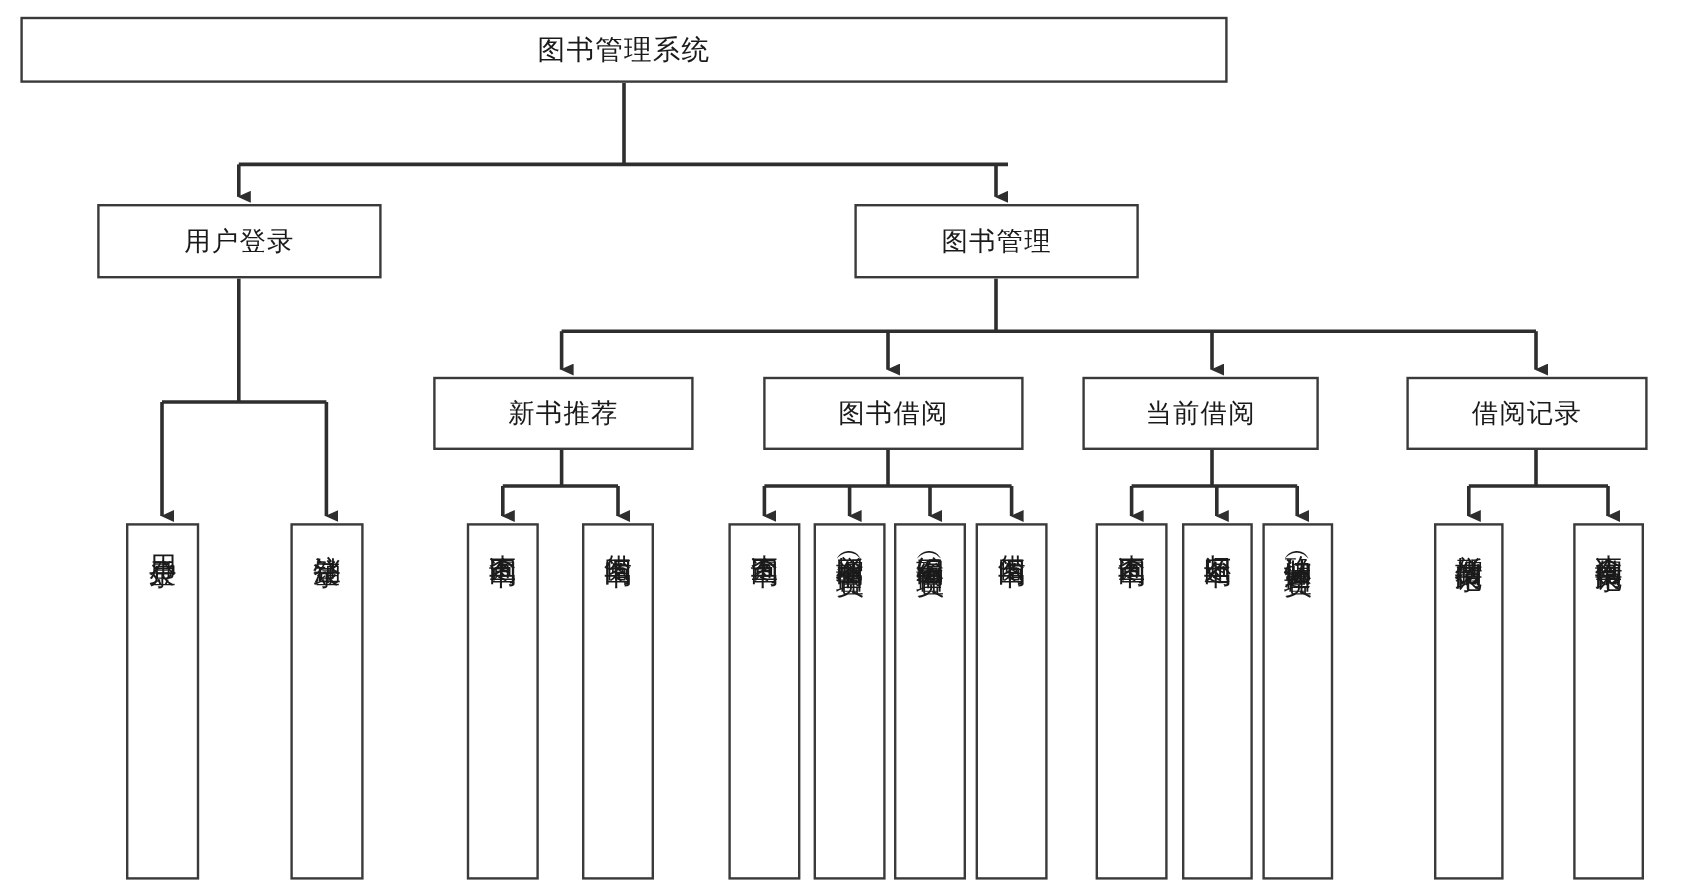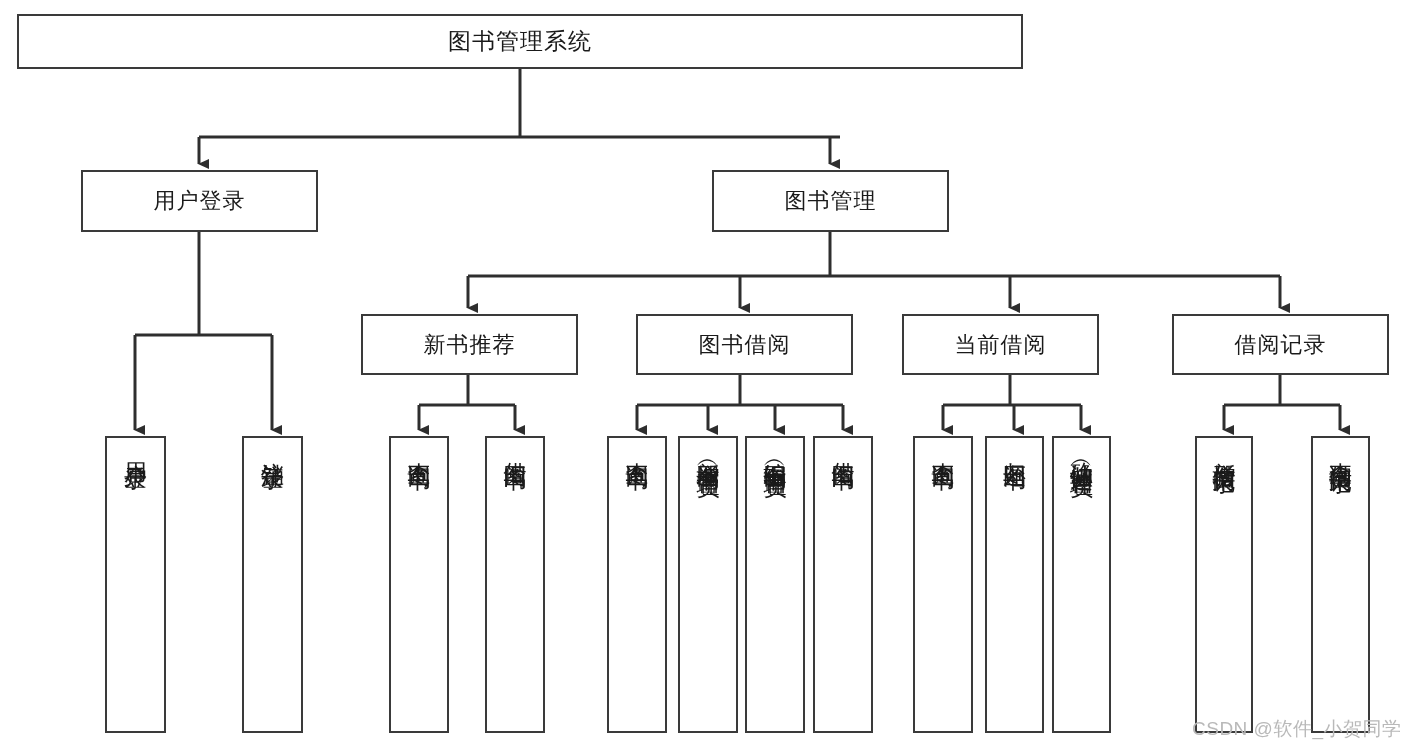--- a/index.html
+++ b/index.html
@@ -138,21 +138,21 @@
 
   <div class="node horiz" style="left: 361px; top: 314px; width: 217px; height: 61px;">
     <span class="lbl">新书推荐</span>
   </div>
   <div class="node horiz" style="left: 636px; top: 314px; width: 217px; height: 61px;">
     <span class="lbl">图书借阅</span>
   </div>
   <div class="node horiz" style="left: 902px; top: 314px; width: 197px; height: 61px;">
     <span class="lbl">当前借阅</span>
   </div>
-  <div class="node horiz" style="left: 1172px; top: 314px; width: 217px; height: 61px;">
+  <div class="node horiz" style="left: 1172px; top: 314px; width: 201px; height: 61px;">
     <span class="lbl">借阅记录</span>
   </div>
 
   <div class="node vert" style="left: 105px; top: 436px; width: 61px; height: 297px;">
     <span class="lbl">用户登录</span>
   </div>
   <div class="node vert" style="left: 242px; top: 436px; width: 61px; height: 297px;">
     <span class="lbl">注销登录</span>
   </div>
   <div class="node vert" style="left: 389px; top: 436px; width: 60px; height: 297px;">
@@ -182,15 +182,14 @@
   <div class="node vert" style="left: 1052px; top: 436px; width: 59px; height: 297px;">
     <span class="lbl">确认归还（管理员）</span>
   </div>
   <div class="node vert" style="left: 1195px; top: 436px; width: 58px; height: 297px;">
     <span class="lbl">新增借阅记录</span>
   </div>
   <div class="node vert" style="left: 1311px; top: 436px; width: 59px; height: 297px;">
     <span class="lbl">查询借阅记录</span>
   </div>
 
-  <div class="watermark" style="left: 1192px; top: 716px; color: rgb(185, 185, 185);">CSDN @软件_小贺同学</div>
 
 </div>
 
 </body></html>

